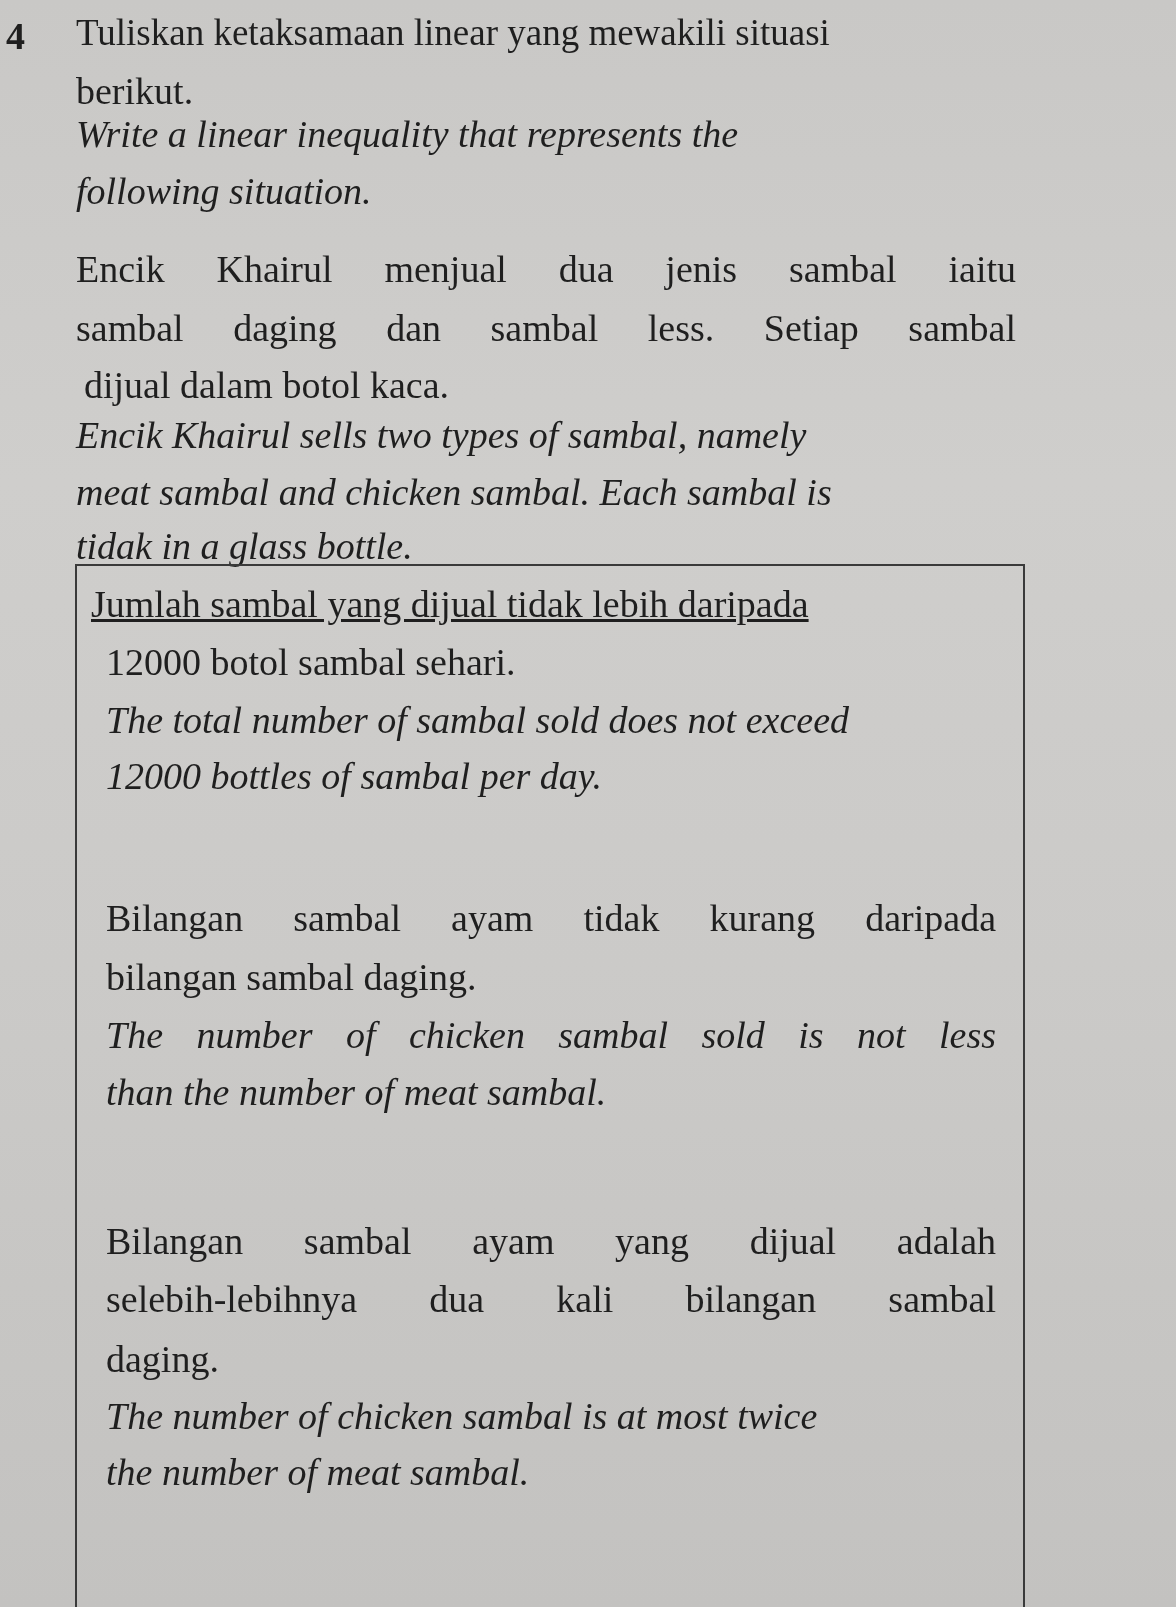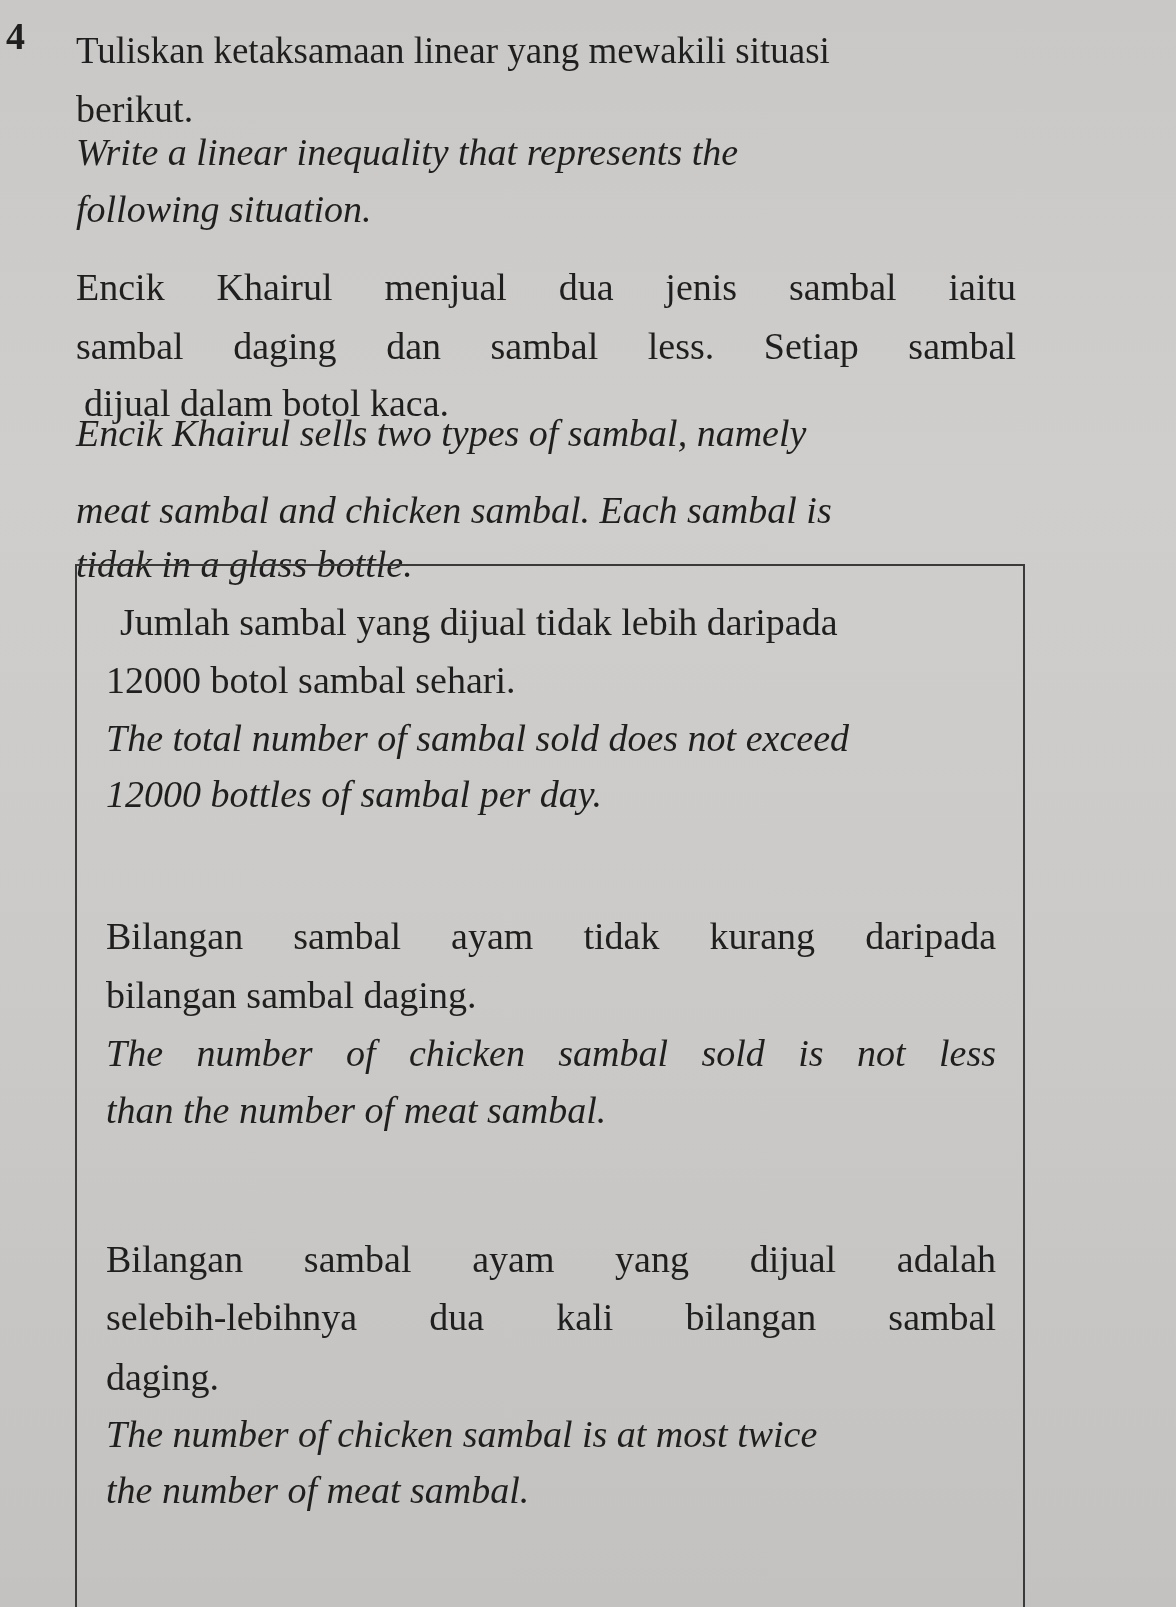--- a/index.html
+++ b/index.html
@@ -3,21 +3,21 @@
 <meta charset="utf-8">
 <style>
   html, body { margin:0; padding:0; }
   body {
     width:1176px; height:1607px; overflow:hidden;
     background: linear-gradient(180deg, #c9c8c6 0%, #cfcecc 30%, #cbcac8 60%, #c3c2c0 100%);
     font-family: "Liberation Serif", serif;
     color:#1f1f1f;
     position:relative;
   }
-  .line { position:absolute; white-space:nowrap; font-size:38px; line-height:1;margin-top:18px; }
+  .line { position:absolute; white-space:nowrap; font-size:38px; line-height:1; }
   .it { font-style:italic; }
   .qnum { position:absolute; left:6px; top:14px; font-size:38px; font-weight:bold; }
   .box {
     position:absolute; left:75px; top:564px; width:946px; height:1100px;
     border:2px solid #3a3a3a;
   }
   .just { text-align:justify; text-align-last:justify; }
 </style>
 </head>
 <body>
@@ -25,27 +25,27 @@
 <div class="qnum">4</div>
 
 <div class="line" style="left:76px;top:14px;font-size:37px;">Tuliskan ketaksamaan linear yang mewakili situasi</div>
 <div class="line" style="left:76px;top:72px;">berikut.</div>
 <div class="line it" style="left:76px;top:115px;">Write a linear inequality that represents the</div>
 <div class="line it" style="left:76px;top:172px;">following situation.</div>
 
 <div class="line just" style="left:76px;top:250px;width:940px;">Encik Khairul menjual dua jenis sambal iaitu</div>
 <div class="line just" style="left:76px;top:309px;width:940px;">sambal daging dan sambal less. Setiap sambal</div>
 <div class="line" style="left:84px;top:366px;">dijual dalam botol kaca.</div>
-<div class="line it" style="left:76px;top:396px;">Encik Khairul sells two types of sambal, namely</div>
+<div class="line it" style="left:76px;top:416px;">Encik Khairul sells two types of sambal, namely</div>
 <div class="line it" style="left:76px;top:473px;">meat sambal and chicken sambal. Each sambal is</div>
 <div class="line it" style="left:76px;top:527px;">tidak in a glass bottle.</div>
 
 <div class="box"></div>
 
-<div class="line" style="left:120px;top:585px;">Jumlah sambal yang dijual tidak lebih daripada</div>
+<div class="line" style="left:91px;top:585px;text-decoration:underline;">Jumlah sambal yang dijual tidak lebih daripada</div>
 <div class="line" style="left:106px;top:643px;">12000 botol sambal sehari.</div>
 <div class="line it" style="left:106px;top:701px;text-align:right;">The total number of sambal sold does not exceed</div>
 <div class="line it" style="left:106px;top:757px;">12000 bottles of sambal per day.</div>
 
 <div class="line just" style="left:106px;top:899px;width:890px;">Bilangan sambal ayam tidak kurang daripada</div>
 <div class="line" style="left:106px;top:958px;">bilangan sambal daging.</div>
 <div class="line it just" style="left:106px;top:1016px;width:890px;">The number of chicken sambal sold is not less</div>
 <div class="line it" style="left:106px;top:1073px;">than the number of meat sambal.</div>
 
 <div class="line just" style="left:106px;top:1222px;width:890px;">Bilangan sambal ayam yang dijual adalah</div>

